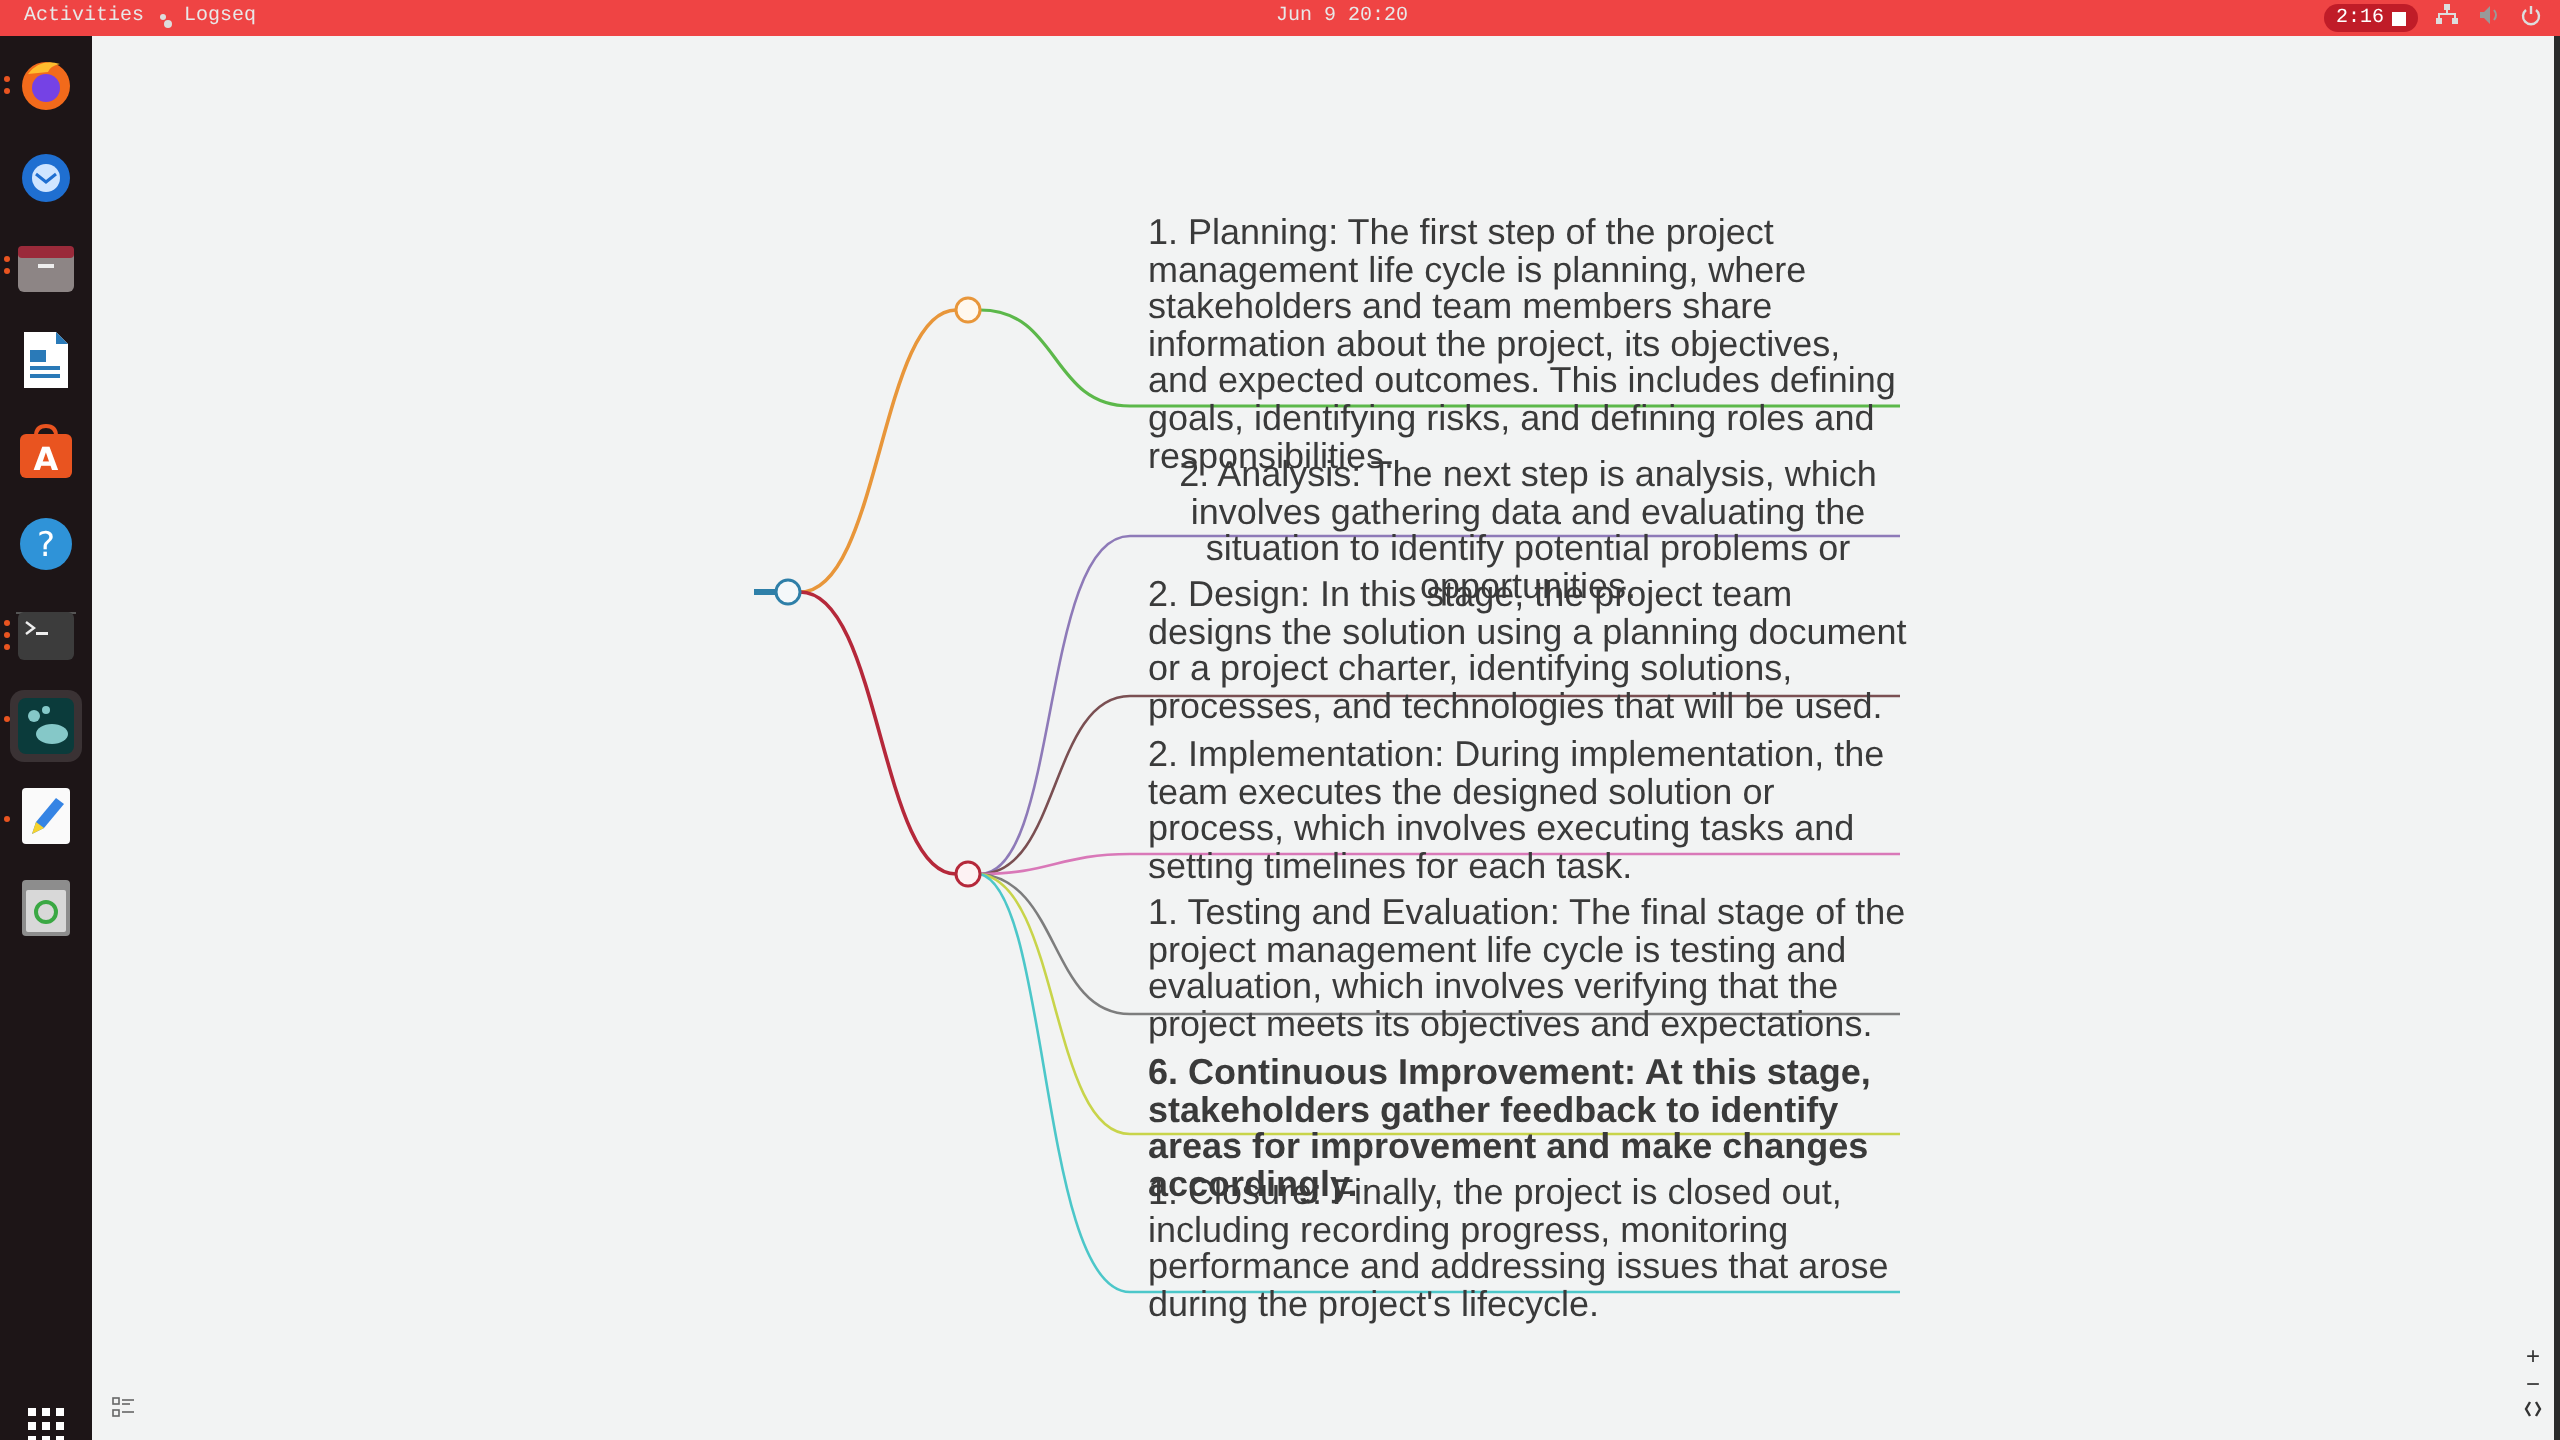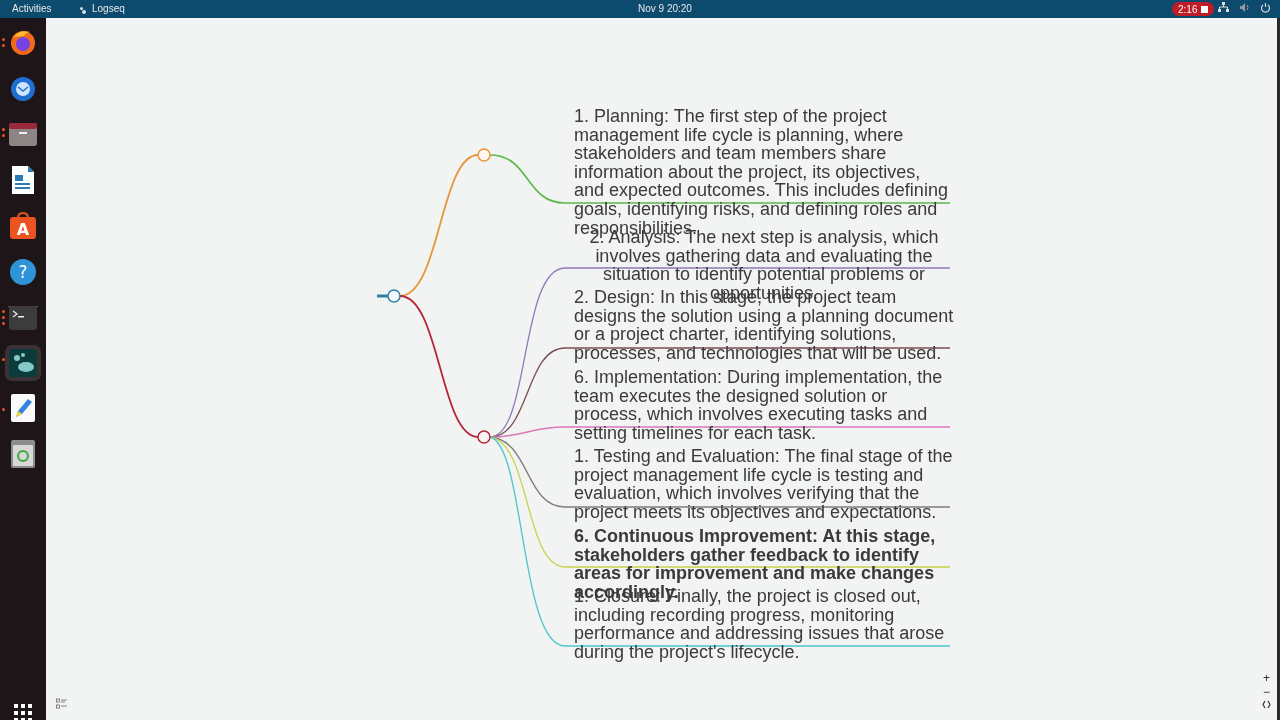--- a/index.html
+++ b/index.html
@@ -1,24 +1,24 @@
 <!DOCTYPE html>
 <html><head>
 <meta charset="utf-8">
 <style>
   html, body { margin:0; padding:0; }
   body { width:1280px; height:720px; overflow:hidden; background:#f2f3f3; font-family:"Liberation Sans", sans-serif; position:relative; }
-  .topbar { position:absolute; left:0; top:0; width:1280px; height:34px; background:#0c4a6e; color:#e8e8e8; font-size:10px; }
+  .topbar { position:absolute; left:0; top:0; width:1280px; height:34px; background:#ef4444; color:#e8e8e8; font-size:10px;font-family:Liberation Mono, monospace; }
   .topbar .activities { position:absolute; left:12px; top:3px; }
   .topbar .app { position:absolute; left:80px; top:3px; display:flex; align-items:flex-end; gap:6px; }
   .topbar .app .dot { width:6px; height:7px; display:inline-block; position:relative; }
   .topbar .app .dot:before { content:""; position:absolute; left:0; top:0; width:3px; height:3px; background:#ddd; border-radius:50%; }
   .topbar .app .dot:after { content:""; position:absolute; left:2px; top:3px; width:4px; height:4px; background:#ddd; border-radius:50%; }
   .topbar .clock { position:absolute; left:638px; top:3px; }
-  .topbar .rec { position:absolute; left:1162px; top:2px; height:14px; padding:0 6px; border-radius:7px; background:#c01c28; color:#fff; display:flex; align-items:center; gap:4px; font-size:10px;margin-left:10px; }
+  .topbar .rec { position:absolute; left:1162px; top:2px; height:14px; padding:0 6px; border-radius:7px; background:#c01c28; color:#fff; display:flex; align-items:center; gap:4px; font-size:10px; }
   .topbar .rec .sq { width:7px; height:7px; background:#fff; display:inline-block; }
   .topbar .sys { position:absolute; left:1218px; top:2px; display:flex; gap:10px; color:#ddd; font-size:10px; }
   .dock { position:absolute; left:0; top:18px; width:46px; height:702px; background:#1d1517; }
   .dock-item { position:absolute; left:7px; width:32px; height:32px; border-radius:6px; display:flex; align-items:center; justify-content:center; }
   .dock-item.active { background:#3a3234; left:5px; width:36px; height:36px; border-radius:7px; }
   .run-dots { position:absolute; left:2px; display:flex; flex-direction:column; gap:3px; }
   .run-dots span { width:3px; height:3px; background:#e95420; border-radius:50%; display:block; }
   .dock-sep { position:absolute; left:8px; top:288px; width:30px; height:1px; background:#555; }
   .apps-grid { position:absolute; left:14px; top:686px; display:grid; grid-template-columns:repeat(3,4px); gap:3px; }
   .apps-grid span { width:4px; height:4px; background:#fff; display:block; }
@@ -31,21 +31,21 @@
 </style>
 </head>
 <body>
 
 <div class="topbar">
   <span class="activities">Activities</span>
   <span class="app">
     <span class="dot"></span>
     <span>Logseq</span>
   </span>
-  <span class="clock">Nov 9  20:20</span>
+  <span class="clock">Jun 9  20:20</span>
   <span class="rec">
     <span>2:16</span>
     <span class="sq"></span>
   </span>
   <span class="sys">
     <svg width="11" height="11" viewBox="0 0 11 11">
         <rect x="4" y="0" width="3" height="3" fill="#ddd"></rect>
         <rect x="0" y="7" width="3" height="3" fill="#ddd"></rect>
         <rect x="8" y="7" width="3" height="3" fill="#ddd"></rect>
         <path d="M5.5 3v2M1.5 7V5h8v2" stroke="#ddd" fill="none"></path>
@@ -187,21 +187,21 @@
   <path d="M490 437 C 525 445, 520 646, 565 646 L 950 646" stroke="#4cc7c9" stroke-width="1.3" fill="none"></path>
 
   <circle cx="394" cy="296" r="6" fill="#f4f8fa" stroke="#2e7fa8" stroke-width="1.5"></circle>
   <circle cx="484" cy="155" r="6" fill="#fff8ee" stroke="#e8963a" stroke-width="1.5"></circle>
   <circle cx="484" cy="437" r="6" fill="#fdf2f3" stroke="#b5283a" stroke-width="1.5"></circle>
 </svg>
 
 <div class="node-text" style="top:91px;">1. Planning: The first step of the project management life cycle is planning, where stakeholders and team members share information about the project, its objectives, and expected outcomes. This includes defining goals, identifying risks, and defining roles and responsibilities.</div>
 <div class="node-text" style="top:212px;text-align:center;">2. Analysis: The next step is analysis, which involves gathering data and evaluating the situation to identify potential problems or opportunities.</div>
 <div class="node-text" style="top:272px;">2. Design: In this stage, the project team designs the solution using a planning document or a project charter, identifying solutions, processes, and technologies that will be used.</div>
-<div class="node-text" style="top:352px;">6. Implementation: During implementation, the team executes the designed solution or process, which involves executing tasks and setting timelines for each task.</div>
+<div class="node-text" style="top:352px;">2. Implementation: During implementation, the team executes the designed solution or process, which involves executing tasks and setting timelines for each task.</div>
 <div class="node-text" style="top:431px;">1. Testing and Evaluation: The final stage of the project management life cycle is testing and evaluation, which involves verifying that the project meets its objectives and expectations.</div>
 <div class="node-text" style="top:511px;font-weight:bold;">6. Continuous Improvement: At this stage, stakeholders gather feedback to identify areas for improvement and make changes accordingly.</div>
 <div class="node-text" style="top:571px;">1. Closure: Finally, the project is closed out, including recording progress, monitoring performance and addressing issues that arose during the project's lifecycle.</div>
 
 <svg class="outline-icon" viewBox="0 0 12 12">
   <rect x="0.5" y="1" width="3" height="3" fill="none" stroke="#666" stroke-width="0.8"></rect>
   <rect x="0.5" y="7" width="3" height="3" fill="none" stroke="#666" stroke-width="0.8"></rect>
   <line x1="5" y1="2" x2="11" y2="2" stroke="#666" stroke-width="0.8"></line>
   <line x1="5" y1="4" x2="9" y2="4" stroke="#666" stroke-width="0.8"></line>
   <line x1="5" y1="8" x2="11" y2="8" stroke="#666" stroke-width="0.8"></line>

